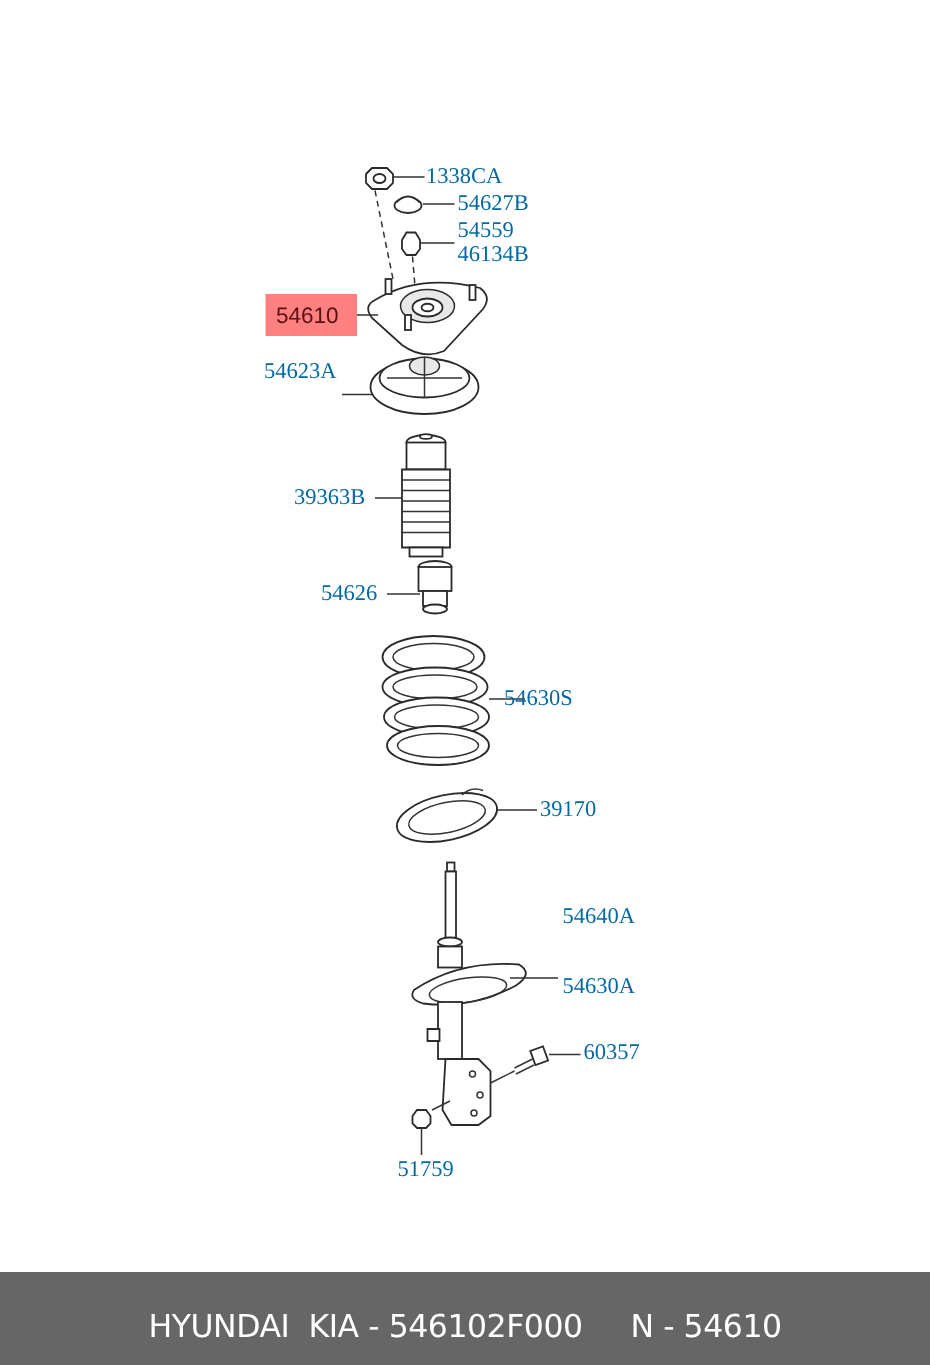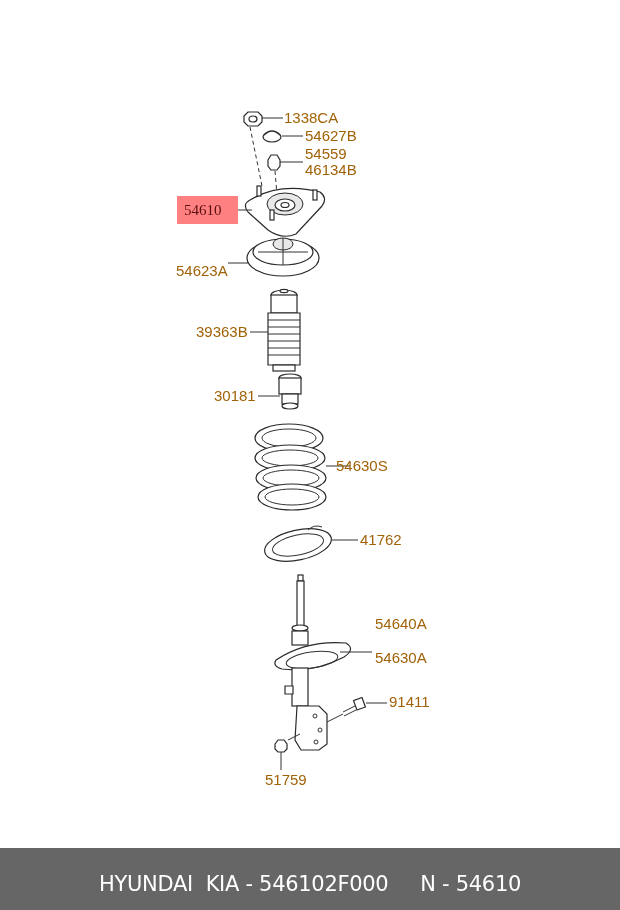--- a/index.html
+++ b/index.html
@@ -1,20 +1,20 @@
 <!DOCTYPE html>
 <html><head>
 <meta charset="utf-8">
 <style>
   html, body { margin: 0; padding: 0; background: #ffffff; }
   body { width: 620px; height: 910px; position: relative; overflow: hidden; font-family: "Liberation Sans", sans-serif; }
   #diagram { position: absolute; left: 0; top: 0; width: 620px; height: 848px; }
-  .lbl { position: absolute; font-family: Liberation Sans, sans-serif; font-size: 15px; color: #a16207; line-height: 16px; white-space: nowrap; }
+  .lbl { position: absolute; font-family: Liberation Serif, serif; font-size: 15px; color: #0369a1; line-height: 16px; white-space: nowrap; }
   .hl { position: absolute; left: 177px; top: 196px; width: 61px; height: 28px; background: #ff8080; }
-  .hl-text { position: absolute; left: 184px; top: 202px; font-size: 15px; color: #5a1010; font-family: Liberation Serif, serif; }
+  .hl-text { position: absolute; left: 184px; top: 202px; font-size: 15px; color: #5a1010; font-family: Liberation Sans, sans-serif; }
   #footer { position: absolute; left: 0; top: 848px; width: 620px; height: 72px; background: #666666; display: flex; align-items: center; justify-content: center; }
   #footer .ft { color: #ffffff; font-family: "DejaVu Sans", sans-serif; font-size: 21px; letter-spacing: -0.3px; white-space: pre; }
   svg .ln { stroke: #333; stroke-width: 1; fill: none; }
   svg .pt { stroke: #2a2a2a; stroke-width: 1.2; fill: #fff; }
   svg .pg { stroke: #2a2a2a; stroke-width: 1; fill: #e8e8e8; }
   svg .dash { stroke: #333; stroke-width: 1; stroke-dasharray: 4 3; fill: none; }
 </style>
 </head>
 <body>
 
@@ -128,26 +128,26 @@
     </g>
   </svg>
 
   <div class="hl"></div>
   <span class="hl-text">54610</span>
 
   <span class="lbl" style="left:284px;top:110px">1338CA</span>
   <span class="lbl" style="left:305px;top:128px">54627B</span>
   <span class="lbl" style="left:305px;top:146px">54559</span>
   <span class="lbl" style="left:305px;top:162px">46134B</span>
-  <span class="lbl" style="left:176px;top:263px">54623A</span>
+  <span class="lbl" style="left:176px;top:240px">54623A</span>
   <span class="lbl" style="left:196px;top:324px">39363B</span>
-  <span class="lbl" style="left:214px;top:388px">30181</span>
+  <span class="lbl" style="left:214px;top:388px">54626</span>
   <span class="lbl" style="left:336px;top:458px">54630S</span>
-  <span class="lbl" style="left:360px;top:532px">41762</span>
-  <span class="lbl" style="left:375px;top:616px">54640A</span>
+  <span class="lbl" style="left:360px;top:532px">39170</span>
+  <span class="lbl" style="left:375px;top:603px">54640A</span>
   <span class="lbl" style="left:375px;top:650px">54630A</span>
-  <span class="lbl" style="left:389px;top:694px">91411</span>
+  <span class="lbl" style="left:389px;top:694px">60357</span>
   <span class="lbl" style="left:265px;top:772px">51759</span>
 </div>
 
 <div id="footer">
   <span class="ft">HYUNDAI  KIA - 546102F000     N - 54610</span>
 </div>
 
 </body></html>

